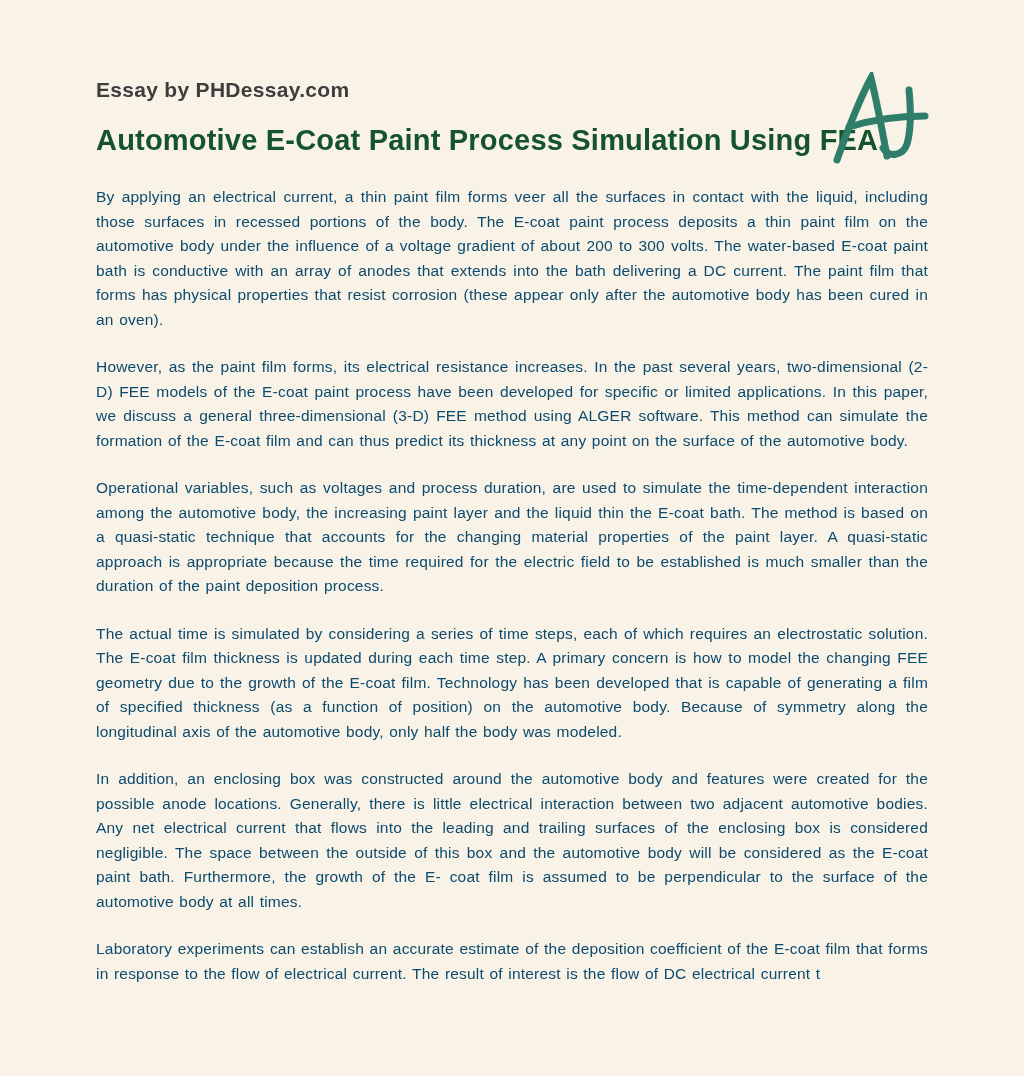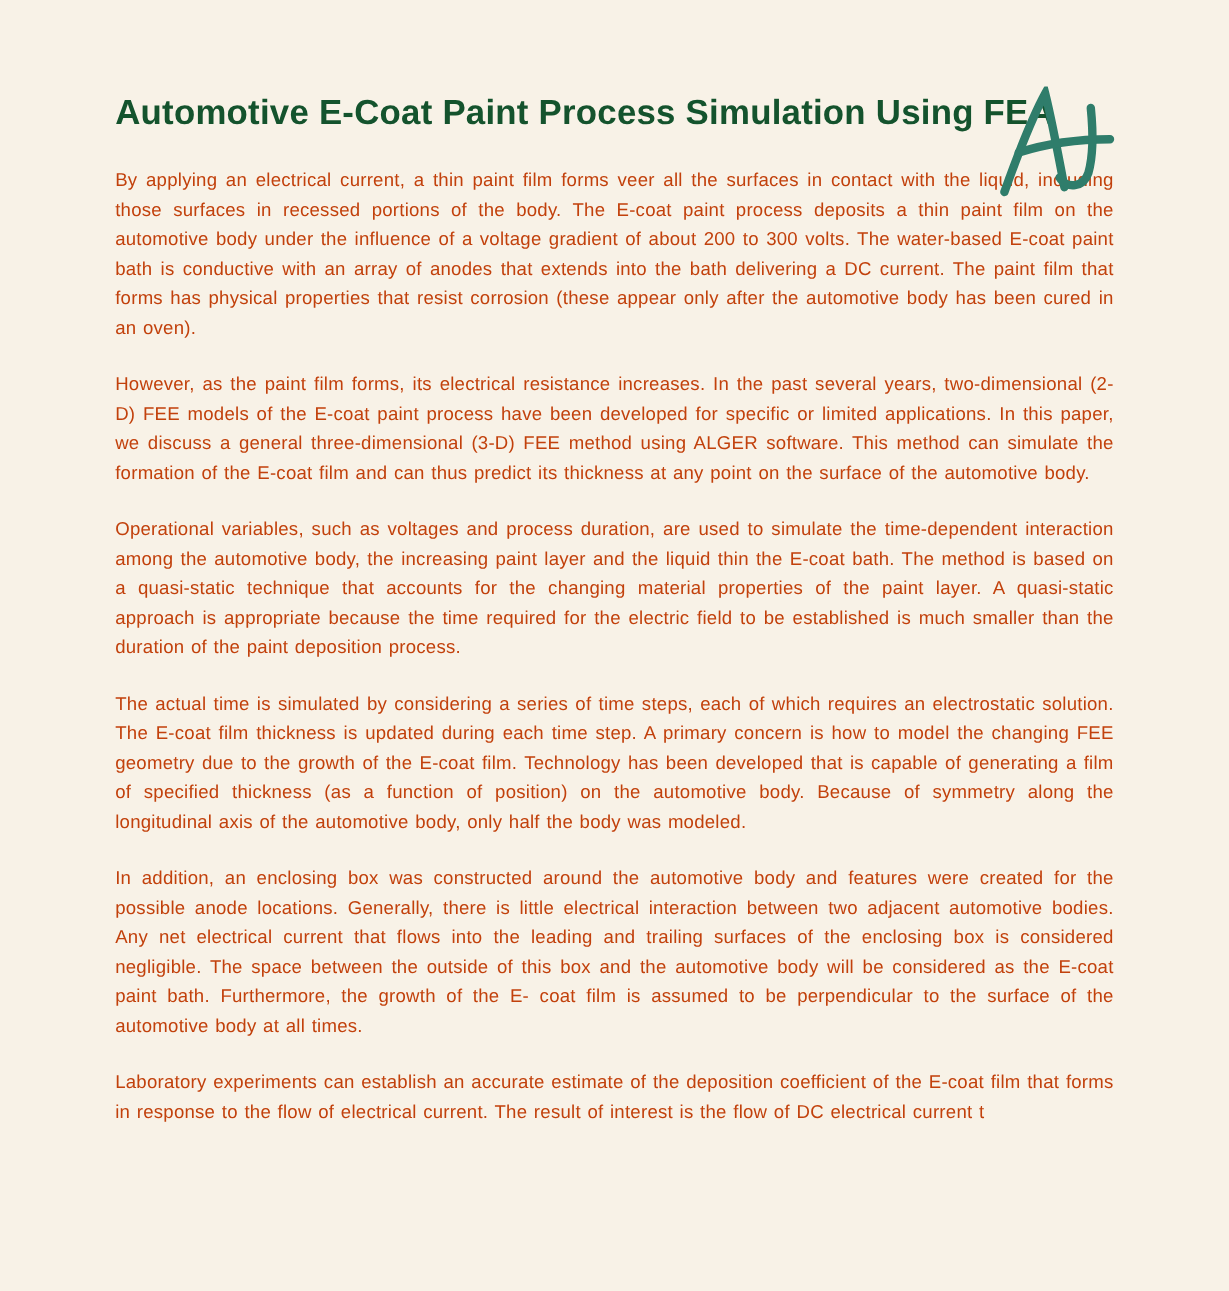--- a/index.html
+++ b/index.html
@@ -54,32 +54,33 @@
     font-size: 29px;
     font-weight: 700;
     color: #14532d;
     letter-spacing: 0.2px;
     margin-bottom: 28px;
   }
 
   .article-body p {
     font-size: 15.5px;
     line-height: 24.5px;
-    color: #c2410c;
+    color: #0c4a6e;
     text-align: justify;
     margin-bottom: 23px;
     letter-spacing: 0.2px;
     word-spacing: 1px;
   }
 </style>
 </head>
 <body>
 
 <div class="page">
 
+  <div class="byline">Essay by PHDessay.com</div>
 
 
   <div class="logo">
     <svg width="105" height="100" viewBox="0 0 105 100">
 
       <path d="M8 88 C18 60 30 28 42 6 C46 22 52 52 58 84" fill="none" stroke="#2f7d6b" stroke-width="7" stroke-linecap="round"></path>
 
       <path d="M20 55 C42 48 70 44 96 44" fill="none" stroke="#2f7d6b" stroke-width="7" stroke-linecap="round"></path>
 
       <path d="M80 18 C82 38 82 58 78 72 C74 84 60 86 54 76" fill="none" stroke="#2f7d6b" stroke-width="7" stroke-linecap="round"></path>

